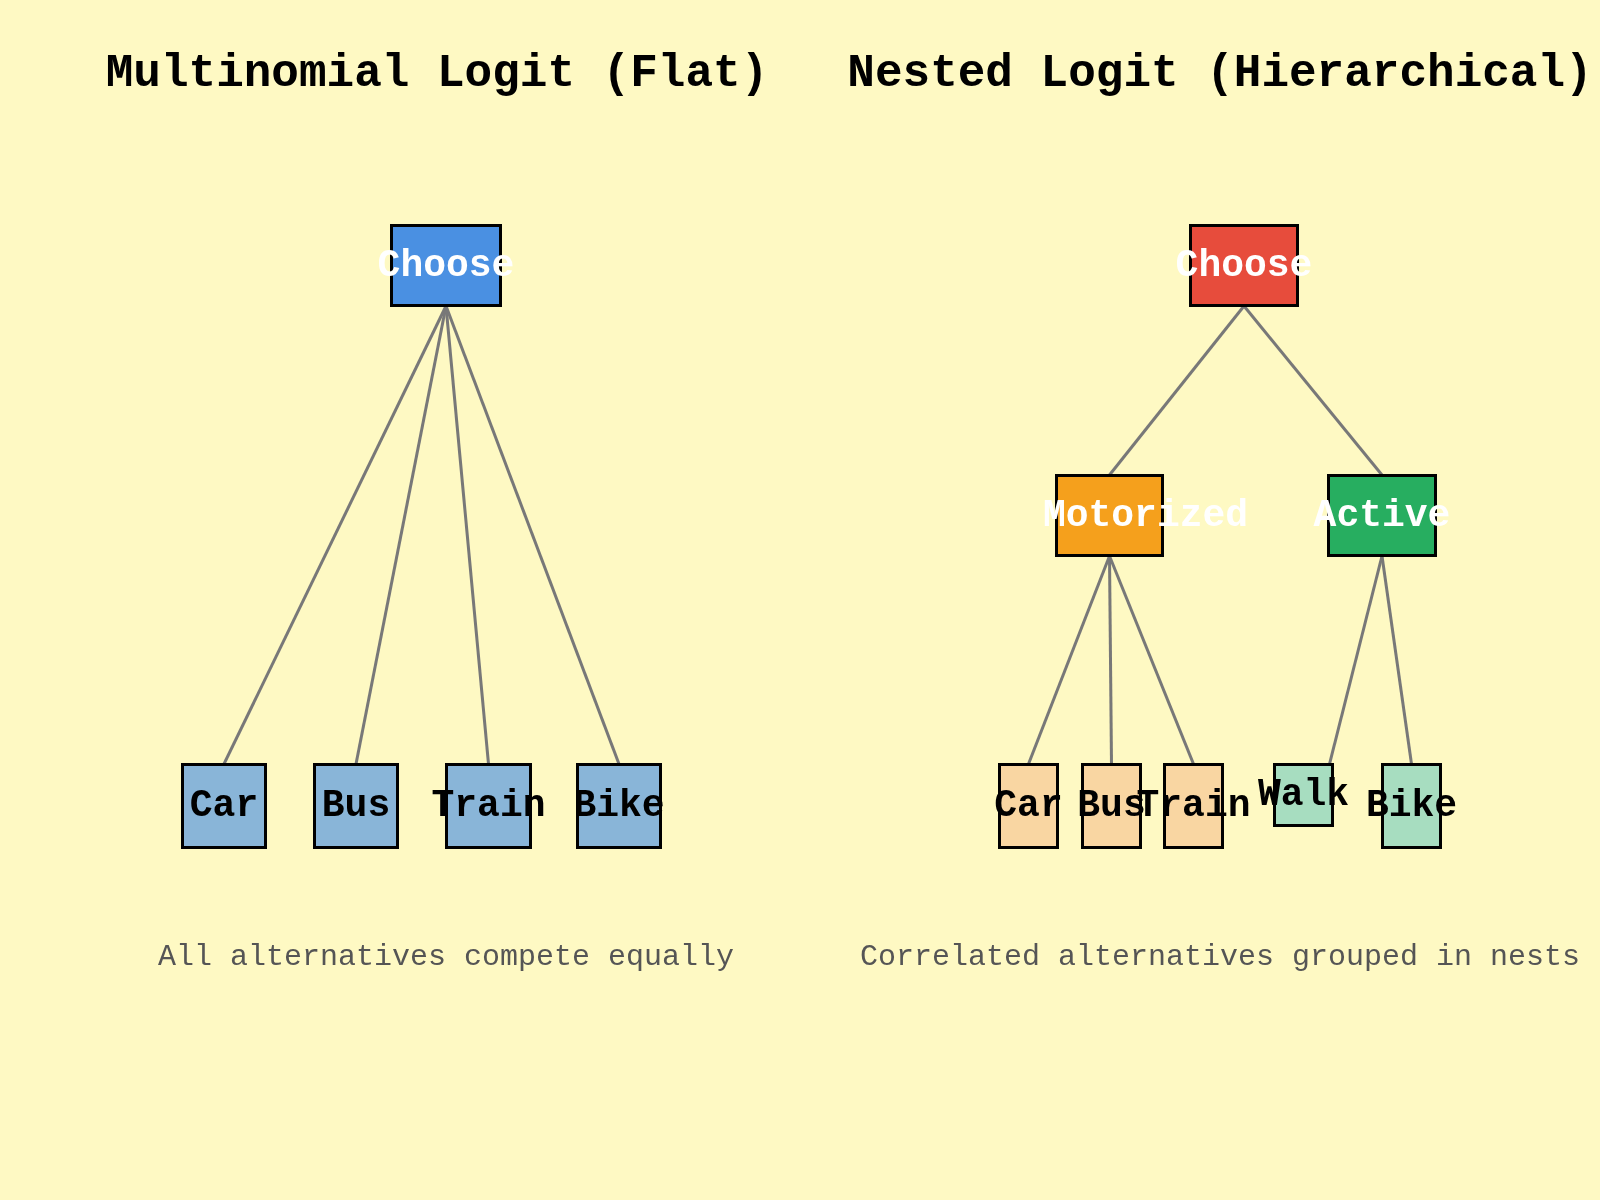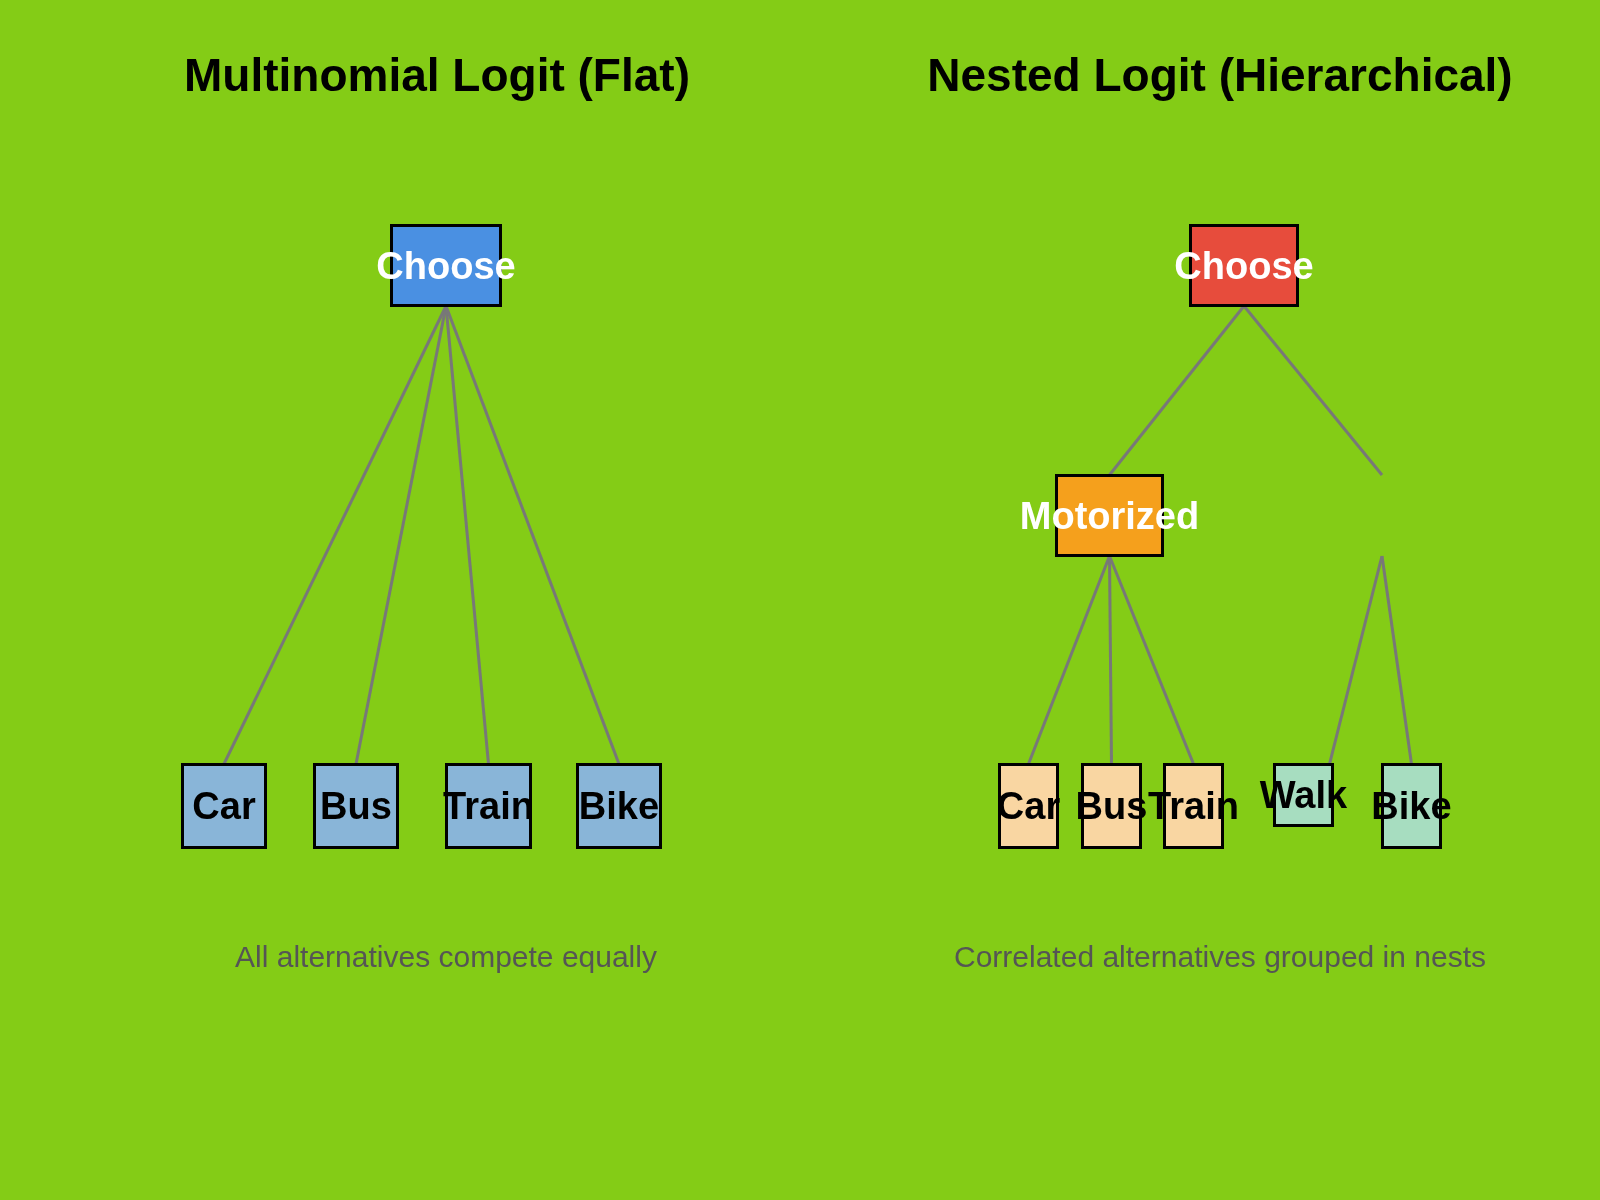--- a/index.html
+++ b/index.html
@@ -1,19 +1,19 @@
 <!DOCTYPE html>
 <html><head>
 <meta charset="utf-8">
 <style>
   html,body{margin:0;padding:0;background:#ffffff;}
   #canvas{
-    position:relative;width:1600px;height:1200px;background:#84cc16;
+    position:relative;width:1600px;height:1200px;background:#fef9c3;
     overflow:hidden;
-    font-family:Liberation Sans, sans-serif;
+    font-family:Liberation Mono, monospace;
   }
   #edges{position:absolute;left:0;top:0;z-index:1;}
   .node{
     position:absolute;z-index:2;box-sizing:border-box;
     border:3px solid #a21caf;
   }
   .node .label{
     position:absolute;left:50%;top:50%;
     transform:translate(-50%,-50%);
     white-space:nowrap;font-weight:bold;font-size:38px;line-height:1;
@@ -66,21 +66,24 @@
     <div class="node" style="left: 445px; top: 763px; width: 87px; height: 86px; background: rgb(137, 181, 216); border-color: rgb(0, 0, 0);">
       <span class="label" style="color: rgb(0, 0, 0);">Train</span>
     </div>
     <div class="node" style="left: 576px; top: 763px; width: 86px; height: 86px; background: rgb(137, 181, 216); border-color: rgb(0, 0, 0);">
       <span class="label" style="color: rgb(0, 0, 0);">Bike</span>
     </div>
     <div class="node" style="left: 1189px; top: 224px; width: 110px; height: 83px; background: rgb(231, 76, 60); border-color: rgb(0, 0, 0);">
       <span class="label" style="color: rgb(255, 255, 255);">Choose</span>
     </div>
     <div class="node" style="left: 1055px; top: 474px; width: 109px; height: 83px; background: rgb(245, 160, 28); border-color: rgb(0, 0, 0);">
-      <span class="label" style="color: rgb(255, 255, 255);">Motorized</span>
+      <span class="label" style="color: rgb(255, 255, 255); margin-left: 36px;">Motorized</span>
+    </div>
+    <div class="node" style="left: 1327px; top: 474px; width: 110px; height: 83px; background: rgb(39, 174, 96); border-color: rgb(0, 0, 0);">
+      <span class="label" style="color: rgb(255, 255, 255);">Active</span>
     </div>
     <div class="node" style="left: 998px; top: 763px; width: 61px; height: 86px; background: rgb(249, 214, 162); border-color: rgb(0, 0, 0);">
       <span class="label" style="color: rgb(0, 0, 0);">Car</span>
     </div>
     <div class="node" style="left: 1081px; top: 763px; width: 61px; height: 86px; background: rgb(249, 214, 162); border-color: rgb(0, 0, 0);">
       <span class="label" style="color: rgb(0, 0, 0);">Bus</span>
     </div>
     <div class="node" style="left: 1163px; top: 763px; width: 61px; height: 86px; background: rgb(249, 214, 162); border-color: rgb(0, 0, 0);">
       <span class="label" style="color: rgb(0, 0, 0);">Train</span>
     </div>

